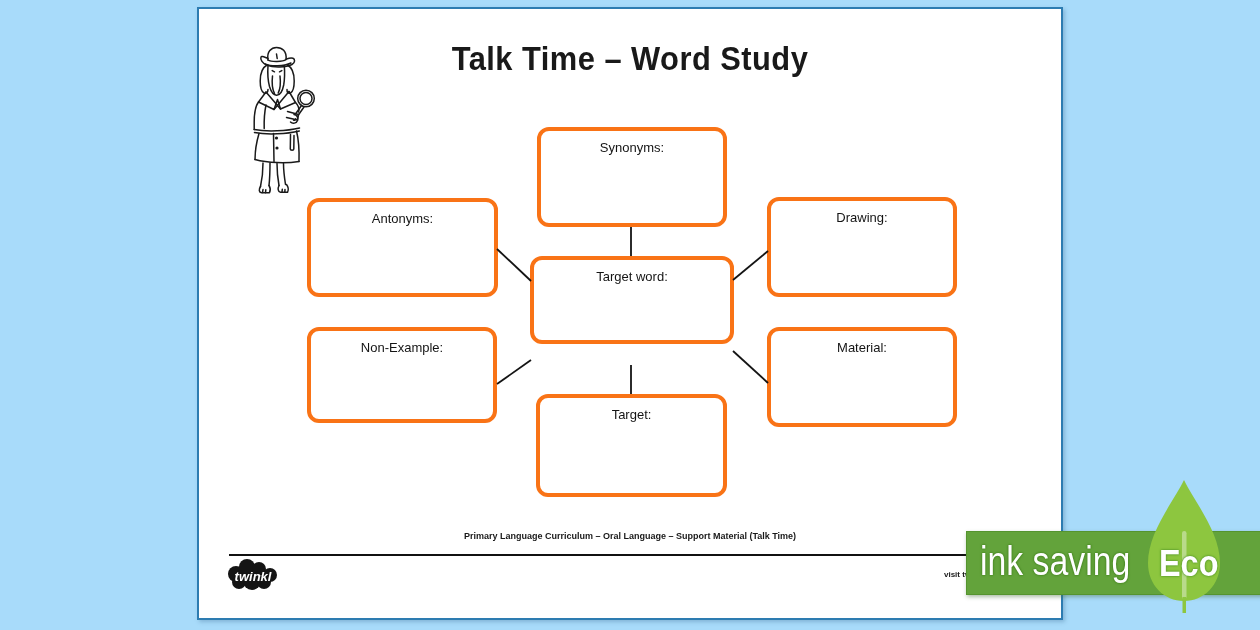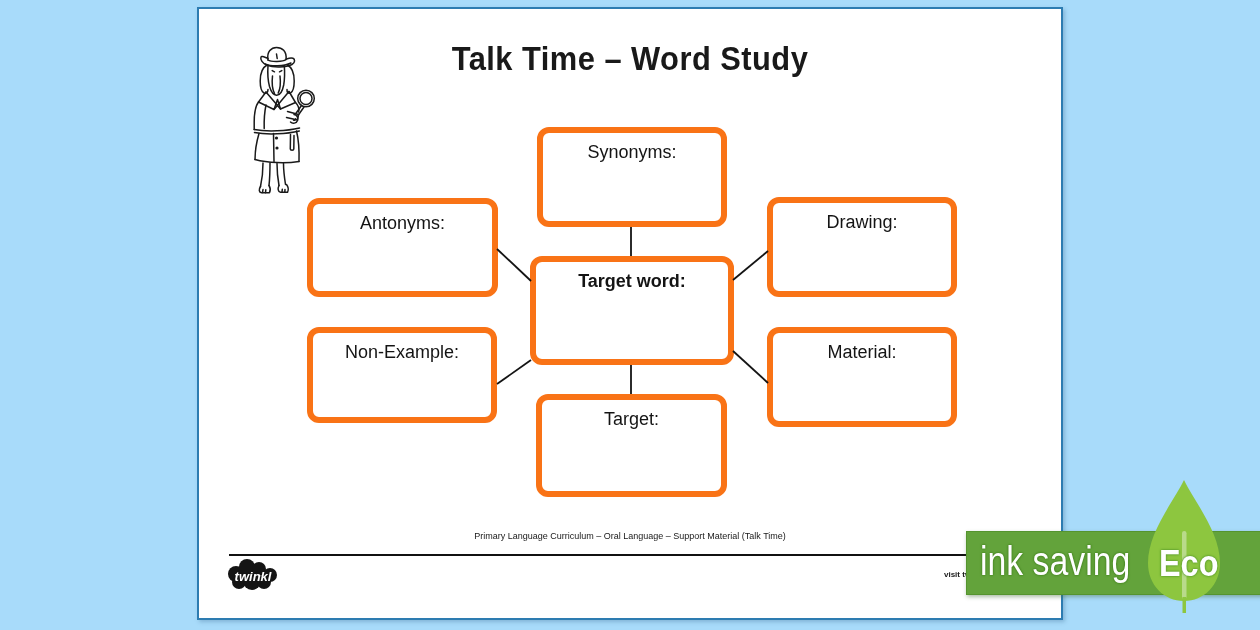--- a/index.html
+++ b/index.html
@@ -1,27 +1,27 @@
 <!DOCTYPE html>
 <html><head>
 <meta charset="utf-8">
 <style>
   html,body{margin:0;padding:0}
   body{width:1260px;height:630px;background:#a8dbfa;position:relative;overflow:hidden;
        font-family:"Liberation Sans",sans-serif}
   .page{position:absolute;left:197px;top:7px;width:866px;height:613px;background:#fff;
         border:2px solid #2d7cb1;box-sizing:border-box;box-shadow:2px 2px 4px rgba(60,110,150,.35)}
-  .box{position:absolute;border:6px solid #f97316;border-radius:12px;background:#fff;
-       box-sizing:border-box;text-align:center;font-size:18px;color:#141414}
+  .box{position:absolute;border:4px solid #f97316;border-radius:12px;background:#fff;
+       box-sizing:border-box;text-align:center;font-size:13px;color:#141414}
   .box span{display:block;margin-top:9px}
   .title{position:absolute;left:0;top:40px;width:100%;text-align:center;
          font-size:33px;font-weight:bold;color:#191919;letter-spacing:0.5px;
          transform:scaleX(.935)}
   .footer{position:absolute;left:0;top:531px;width:100%;text-align:center;
-          font-size:9px;font-weight:normal;color:#191919}
+          font-size:9px;font-weight:bold;color:#191919}
   .hline{position:absolute;left:229px;top:554px;width:802px;height:2px;background:#111}
   .visit{position:absolute;left:944px;top:570px;font-size:8px;font-weight:bold;color:#191919;white-space:nowrap}
   .banner{position:absolute;left:966px;top:531px;width:356px;height:64px;background:#63a33b;
           box-shadow:inset 1px 1px 0 #55942e, inset 0 -1px 0 #55942e, 1px 2px 4px rgba(70,110,60,.45)}
   .ink{position:absolute;left:14px;top:8px;font-size:40px;color:#fff;white-space:nowrap;
        transform:scaleX(0.845);transform-origin:left top;
        text-shadow:0 0 3px #458421, 0 0 2px #458421, 0 0 1px #458421}
   .eco{position:absolute;left:1159px;top:543px;font-size:36px;font-weight:bold;color:#fff;
        transform:scaleX(0.9);transform-origin:left top;
        text-shadow:0 0 3px #56982b, 0 0 2px #56982b}
@@ -33,21 +33,21 @@
 
   <div class="box" style="left:537px;top:127px;width:190px;height:100px">
     <span>Synonyms:</span>
   </div>
   <div class="box" style="left:307px;top:198px;width:191px;height:99px">
     <span>Antonyms:</span>
   </div>
   <div class="box" style="left:767px;top:197px;width:190px;height:100px">
     <span>Drawing:</span>
   </div>
-  <div class="box" style="left:530px;top:256px;width:204px;height:109px;font-weight:bold">
+  <div class="box" style="left:530px;top:256px;width:204px;height:88px;font-weight:normal">
     <span>Target word:</span>
   </div>
   <div class="box" style="left:307px;top:327px;width:190px;height:96px">
     <span>Non-Example:</span>
   </div>
   <div class="box" style="left:767px;top:327px;width:190px;height:100px">
     <span>Material:</span>
   </div>
   <div class="box" style="left:536px;top:394px;width:191px;height:103px">
     <span>Target:</span>

